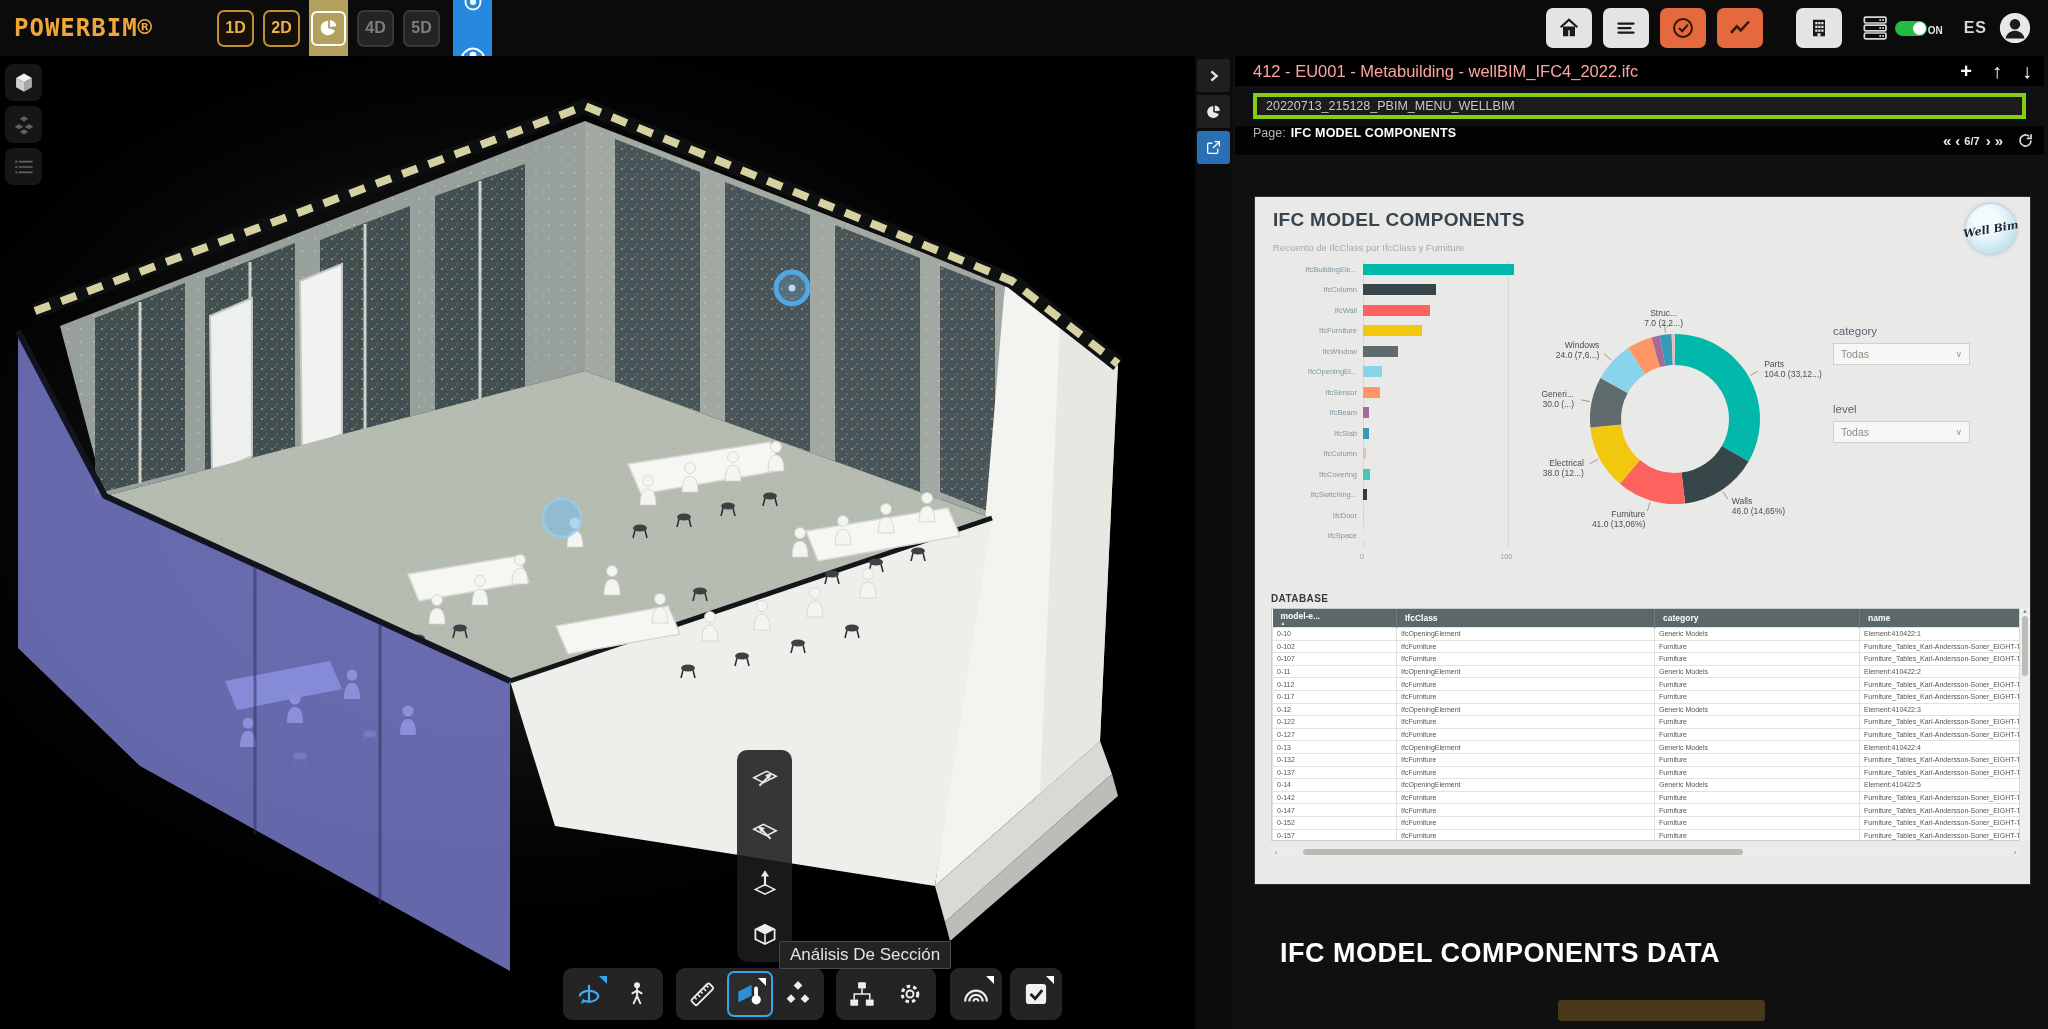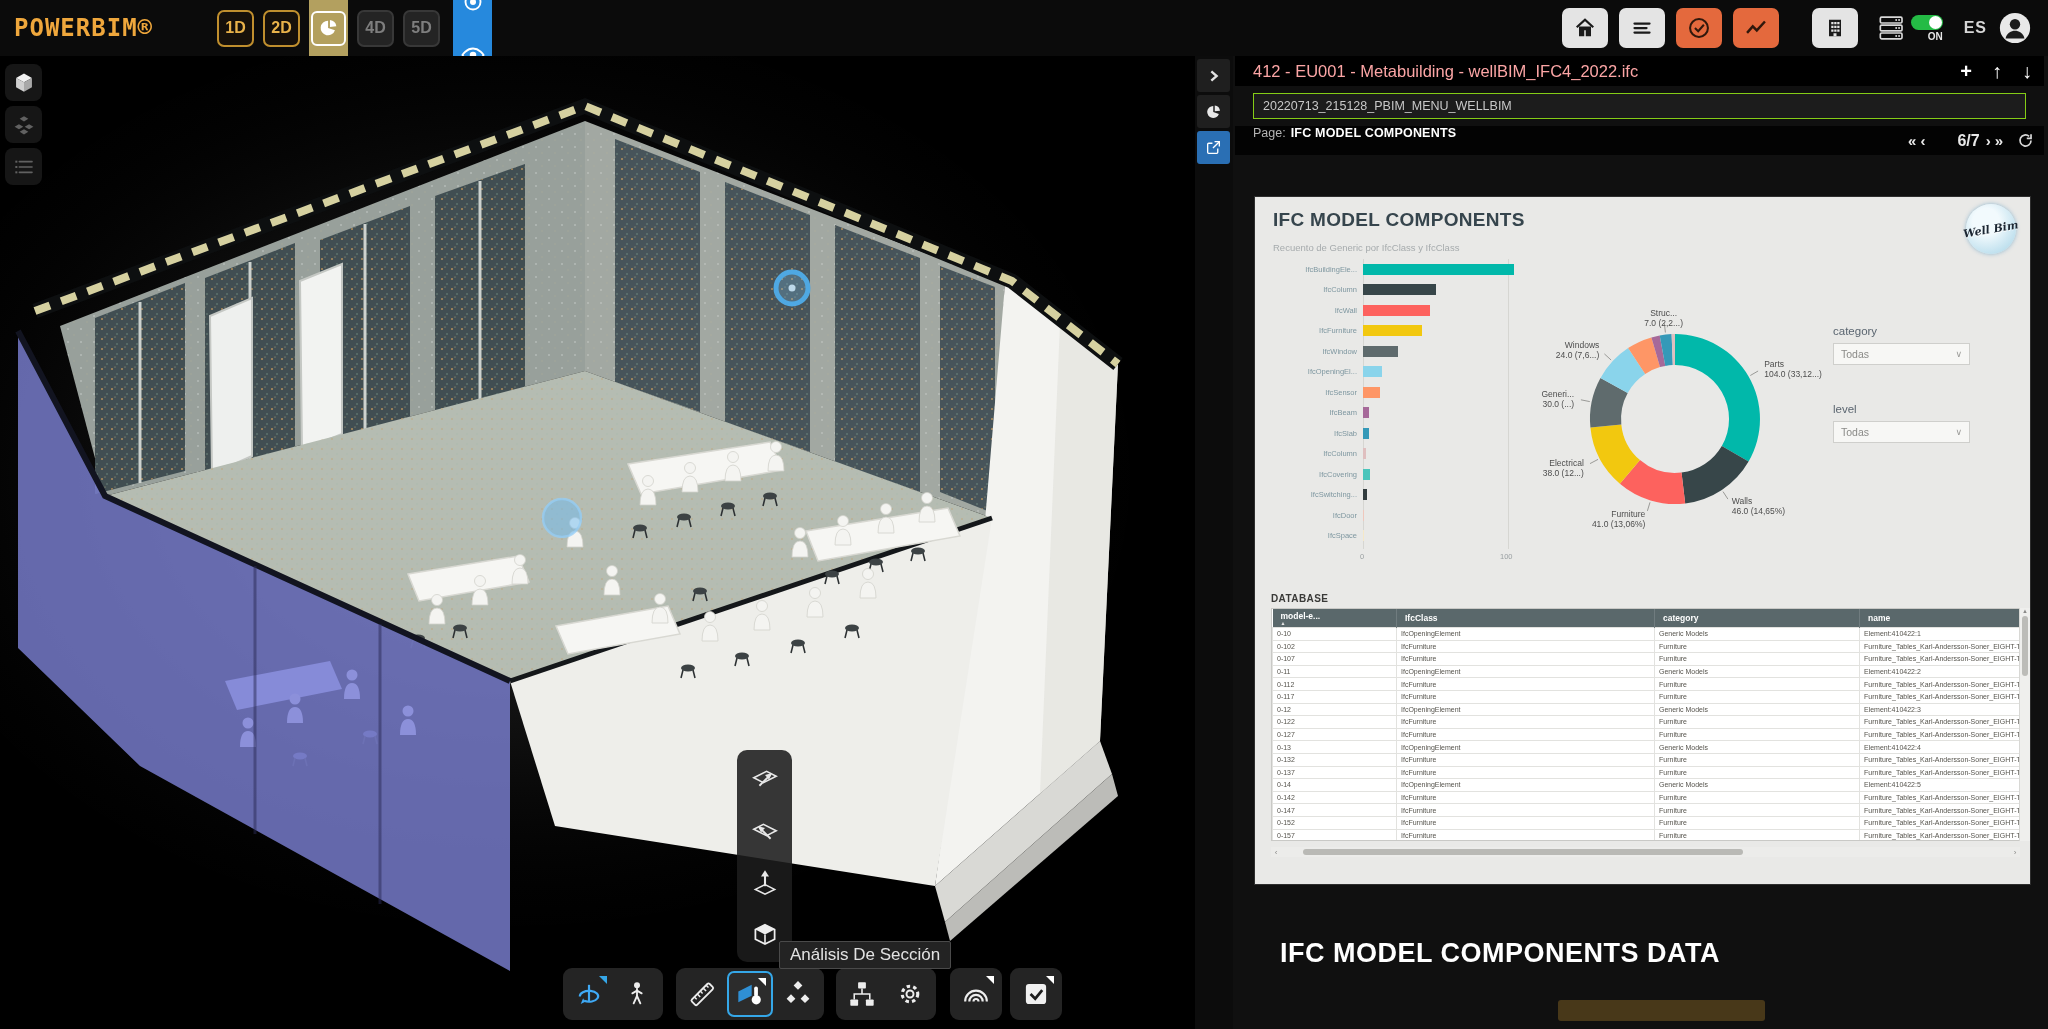--- a/index.html
+++ b/index.html
@@ -17,21 +17,21 @@
   .grp-gold{background:#b3a05f;}
   .grp-blue{background:#2689dd;margin-left:4px;}
   .tile{width:35px;height:35px;border-radius:6px;display:flex;align-items:center;justify-content:center;color:#fff;font-weight:bold;font-size:16px;box-sizing:border-box;}
   .tile.bordered{border:2px solid #fff;}
   .top-right{margin-left:auto;display:flex;align-items:center;gap:11px;margin-right:16px;}
   .btn-sq{width:46px;height:40px;border-radius:7px;display:flex;align-items:center;justify-content:center;cursor:pointer;}
   .btn-light{background:#e4e4e4;}
   .btn-orange{background:#e4693d;}
   .btn-building{margin-left:22px;}
   .server-wrap{display:flex;align-items:center;gap:4px;margin-left:8px;}
-  .toggle-col{display:flex;flex-direction:column;align-items:center;gap:1px;}
+  .toggle-col{display:flex;flex-direction:row;align-items:center;gap:1px;}
   .toggle{width:32px;height:15px;border-radius:8px;background:#24bb45;position:relative;}
   .toggle .knob{position:absolute;right:1px;top:1px;width:13px;height:13px;border-radius:50%;background:#fff;}
   .toggle-label{font-size:10px;color:#e6e6e6;font-weight:bold;align-self:flex-end;}
   .lang{color:#d6d6d6;font-size:16px;font-weight:bold;margin-left:10px;letter-spacing:1px;}
 
   
   .viewer{position:absolute;left:0;top:56px;width:1195px;height:973px;background:#000;overflow:hidden;}
   .scene{position:absolute;left:0;top:0;width:1195px;height:973px;}
   .v-sidebar{position:absolute;left:5px;top:8px;display:flex;flex-direction:column;gap:5px;z-index:5;}
   .v-side-btn{width:37px;height:37px;background:#161616;border-radius:8px;display:flex;align-items:center;justify-content:center;cursor:pointer;}
@@ -47,27 +47,27 @@
 
   
   .panel{position:absolute;left:1195px;top:56px;width:853px;height:973px;background:#101010;}
   .rail{position:absolute;left:0;top:0;width:38px;height:100%;background:#0c0c0c;}
   .rail-btn{width:33px;height:33px;margin:3px 0 0 2px;background:#1f1f1f;border-radius:3px;display:flex;align-items:center;justify-content:center;cursor:pointer;}
   .rail-btn.active{background:#2a6fb4;}
   .p-header{position:absolute;left:40px;top:0;right:4px;height:30px;background:#000;display:flex;align-items:center;}
   .p-title{margin-left:18px;color:#fca5a5;font-size:16.5px;white-space:nowrap;}
   .p-h-icons{margin-left:auto;display:flex;align-items:center;gap:20px;margin-right:12px;color:#fff;}
   .p-h-icons span{font-size:20px;font-weight:bold;cursor:pointer;}
-  .p-select{position:absolute;left:58px;top:37px;width:773px;height:26px;background:#1c1c1c;border:1px solid #84cc16;color:#c8c8c8;font-size:12.5px;display:flex;align-items:center;padding-left:9px;box-sizing:border-box;}
+  .p-select{position:absolute;left:58px;top:37px;width:773px;height:26px;background:#1c1c1c;border:4px solid #84cc16;color:#c8c8c8;font-size:12.5px;display:flex;align-items:center;padding-left:9px;box-sizing:border-box;}
   .p-pagerow{position:absolute;left:40px;top:70px;right:4px;height:29px;background:#030303;display:flex;color:#cdcdcd;font-size:12.5px;}
   .p-pagerow .plab{margin-left:18px;color:#b5b5b5;}
   .p-pagerow .pname{font-weight:bold;color:#fff;margin-left:5px;letter-spacing:.2px;}
   .pag{margin-left:auto;display:flex;align-items:center;gap:6px;margin-right:10px;font-weight:bold;color:#e8e8e8;}
   .pag .chev{font-size:15px;cursor:pointer;letter-spacing:-2px;}
-  .pag .pnum{font-size:16px;margin-left:28px;}
+  .pag .pnum{font-size:11px;}
   .pag .refresh{margin-left:10px;cursor:pointer;display:flex;}
 
   .report-canvas{position:absolute;left:60px;top:141px;width:775px;height:687px;background:#e9e9e7;box-shadow:0 0 0 1px #2e2e2e;}
   .r-title{position:absolute;left:18px;top:12px;font-size:19px;font-weight:bold;color:#36454d;letter-spacing:.3px;}
   .r-sub{position:absolute;left:18px;top:45px;font-size:9.5px;color:#a6abad;}
   .r-brand{position:absolute;right:10px;top:4px;width:58px;height:56px;display:flex;align-items:center;justify-content:center;}
   .brand-circle{width:50px;height:50px;border-radius:50%;background:radial-gradient(circle at 40% 35%,#f2fafd 30%,#bfe0ee 75%,#9cc8dc 100%);display:flex;align-items:center;justify-content:center;box-shadow:0 0 4px rgba(120,170,200,.8);}
   .brand-text{font-family:"DejaVu Serif",serif;font-style:italic;font-weight:bold;font-size:11px;color:#1c2733;transform:rotate(-10deg);text-shadow:0 1px 0 #fff;white-space:nowrap;}
 
   .bar-chart{position:absolute;left:10px;top:62px;width:312px;height:322px;}
@@ -597,21 +597,21 @@
       </div>
     </div>
 
     <div class="report-canvas">
       <div class="r-title">IFC MODEL COMPONENTS</div>
       <div class="r-brand">
         <div class="brand-circle">
             <span class="brand-text">Well Bim</span>
           </div>
       </div>
-      <div class="r-sub">Recuento de Generic por IfcClass y IfcClass</div>
+      <div class="r-sub">Recuento de IfcClass por IfcClass y Furniture</div>
 
       <div class="bar-chart">
         <div class="bar-grid" style="left:98px;"></div>
         <div class="bar-grid" style="left:243px;"></div>
         <div class="bar-rows" id="bar-rows">
             <div class="bar-row">
               <span class="bar-lab">IfcBuildingEle...</span>
               <div class="bar-track">
                 <div class="bar" style="width: 150.8px; background: rgb(1, 184, 170);"></div>
               </div>

